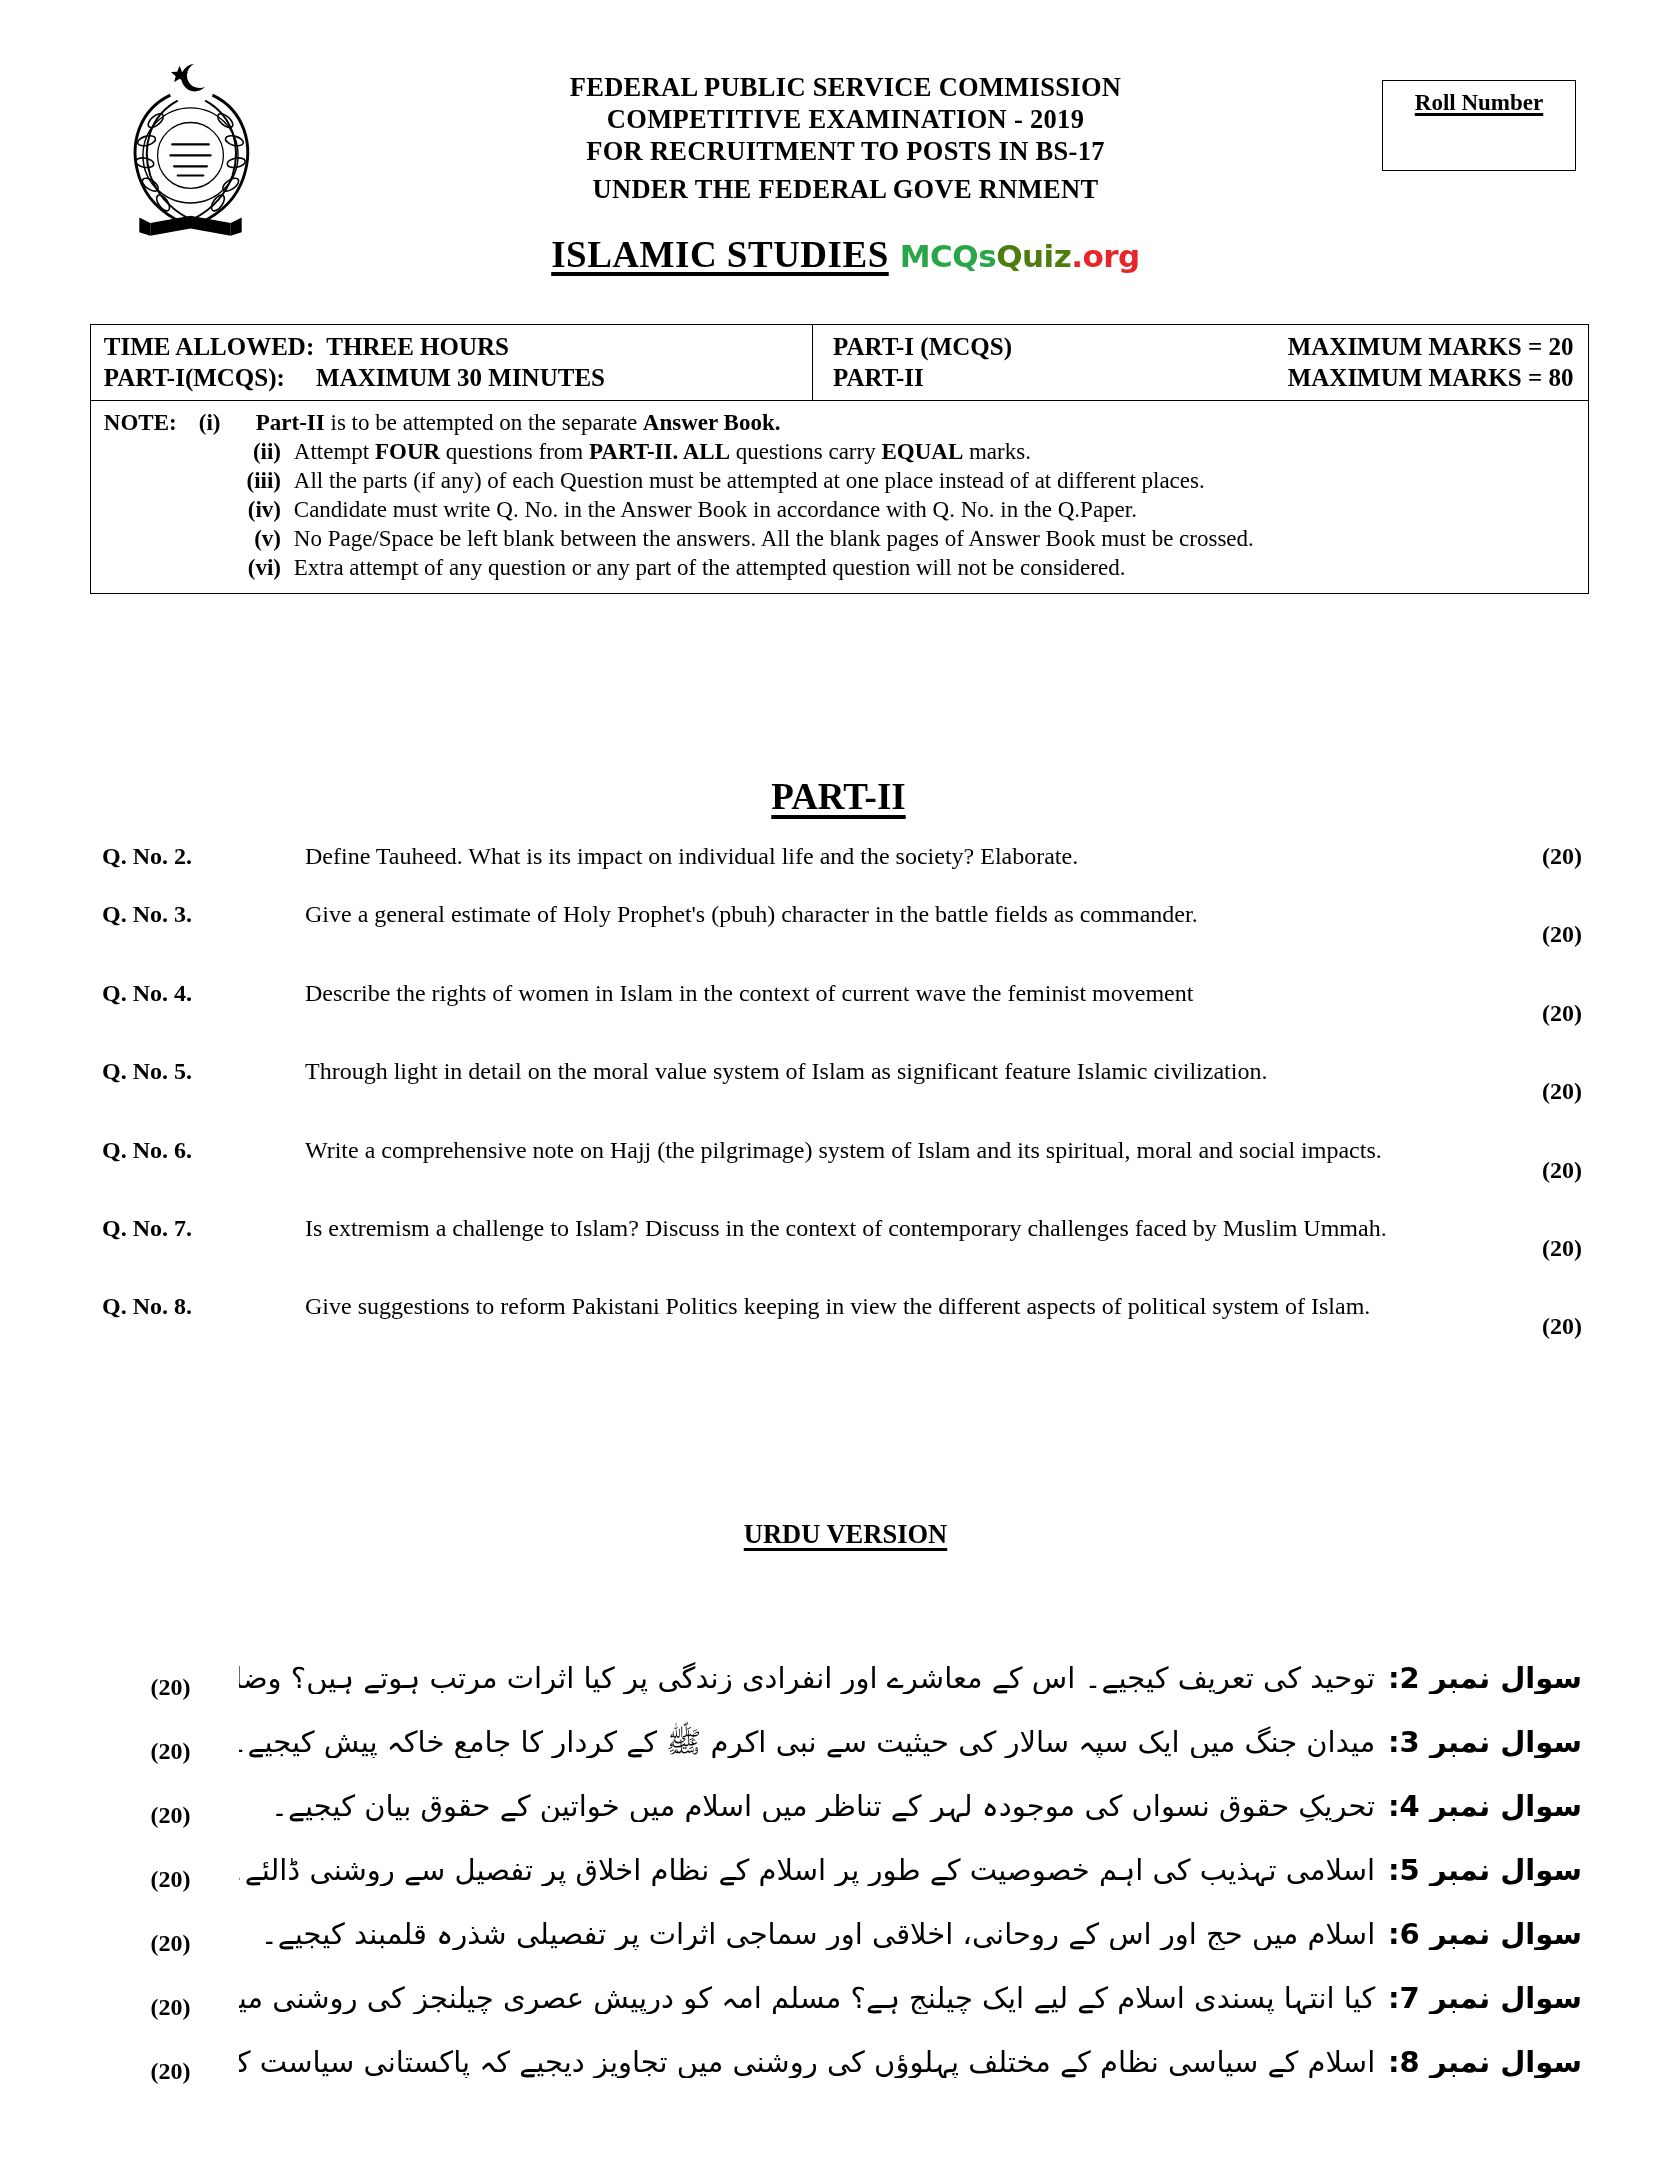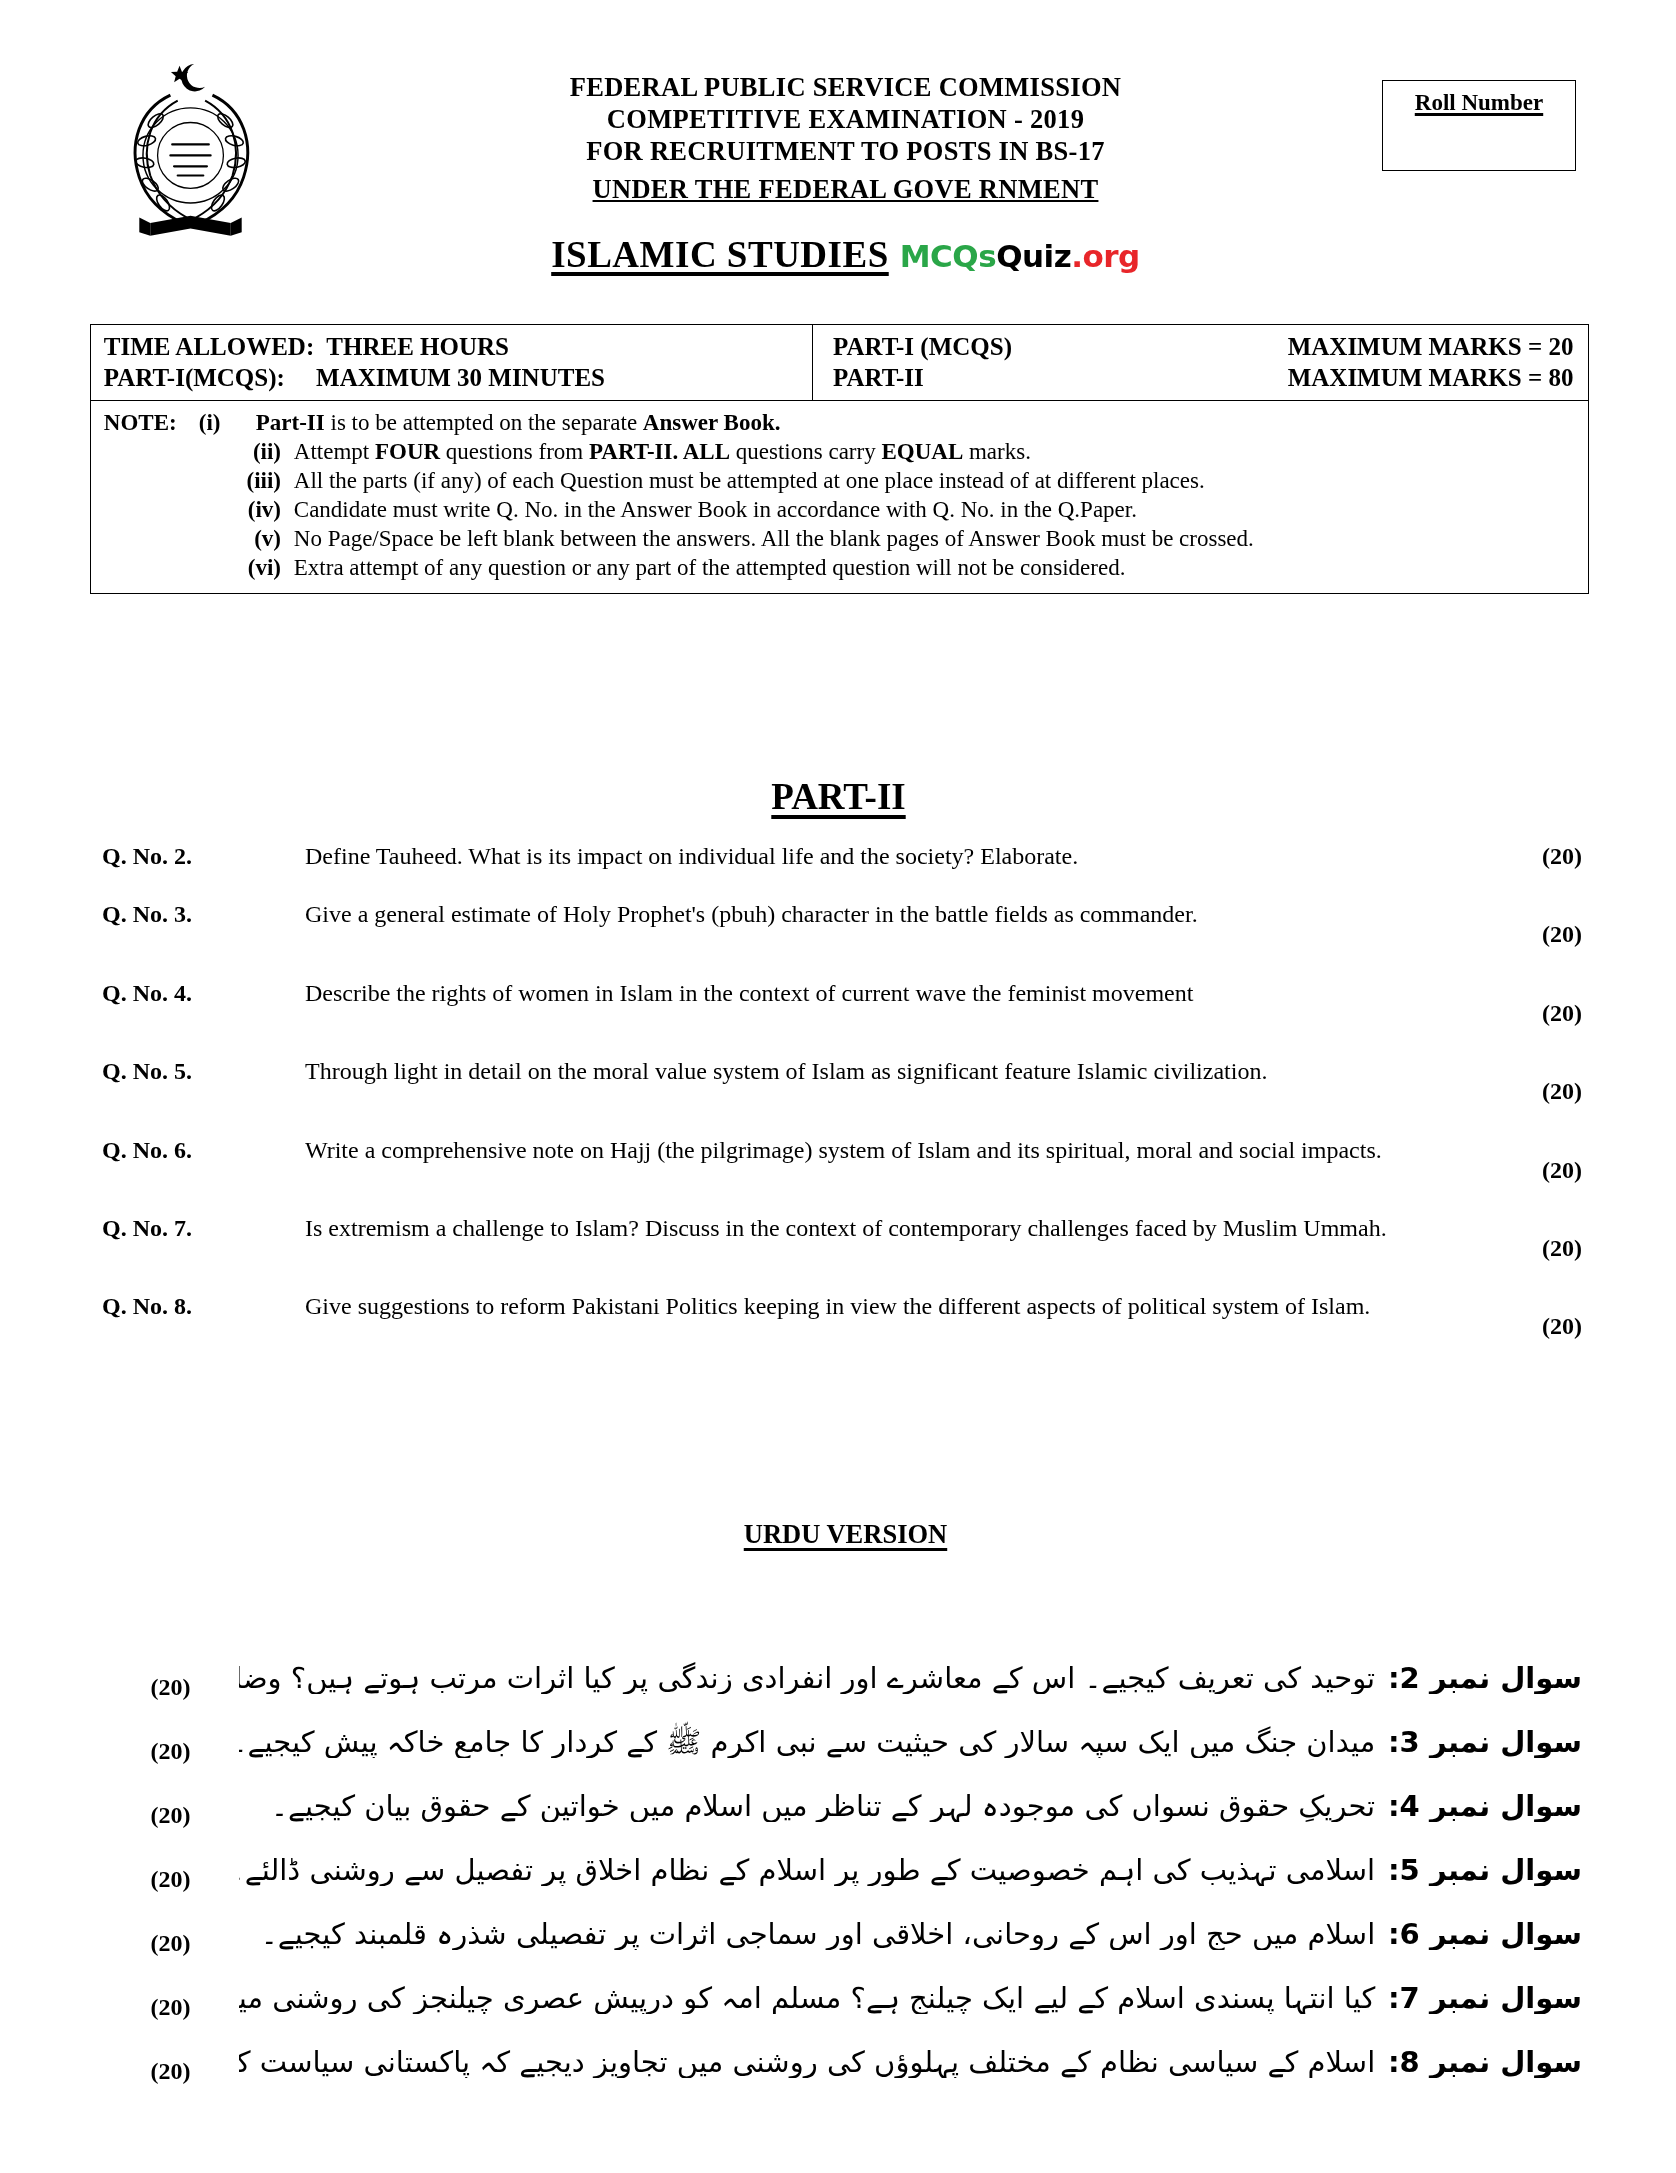--- a/index.html
+++ b/index.html
@@ -43,21 +43,20 @@
   }
   .header-titles .ln {
     font-weight: bold;
     font-size: 26.5px;
     letter-spacing: 0.3px;
     line-height: 32px;
     white-space: nowrap;
   }
   .header-titles .ln.l4 {
     margin-top: 5.5px;
-    text-decoration: underline;
   }
 
   .subject-row {
     position: absolute;
     left: 384px;
     top: 233px;
     width: 923px;
     display: flex;
     align-items: baseline;
     justify-content: center;
@@ -72,21 +71,21 @@
     text-decoration-thickness: 3.7px;
   }
   .watermark {
     font-family: "DejaVu Sans", sans-serif;
     font-weight: bold;
     font-size: 31px;
     letter-spacing: -0.5px;
     white-space: nowrap;
   }
   .wm-a { color: #2aa648; }
-  .wm-b { color: #000000; }
+  .wm-b { color: #4d7c0f; }
   .wm-c { color: #e8262a; }
 
   .roll-box {
     position: absolute;
     left: 1382px;
     top: 80px;
     width: 194px;
     height: 91px;
     border: 1.8px solid #000;
     box-sizing: border-box;

